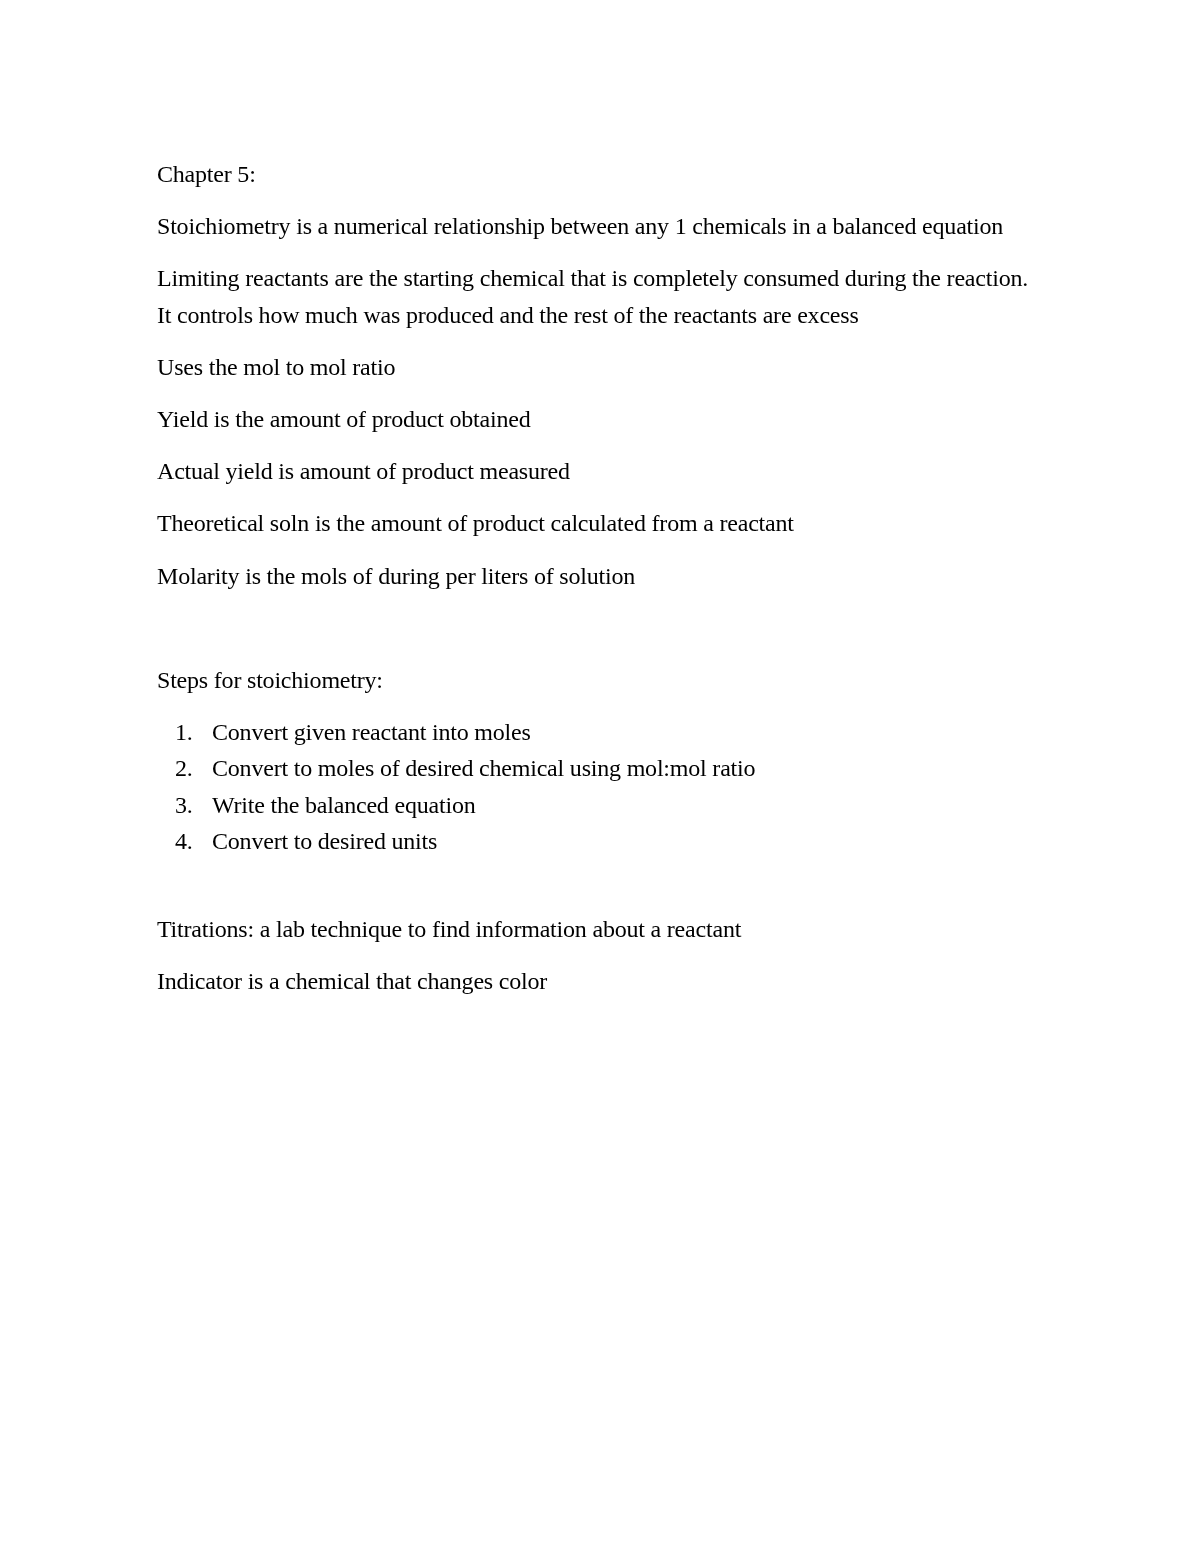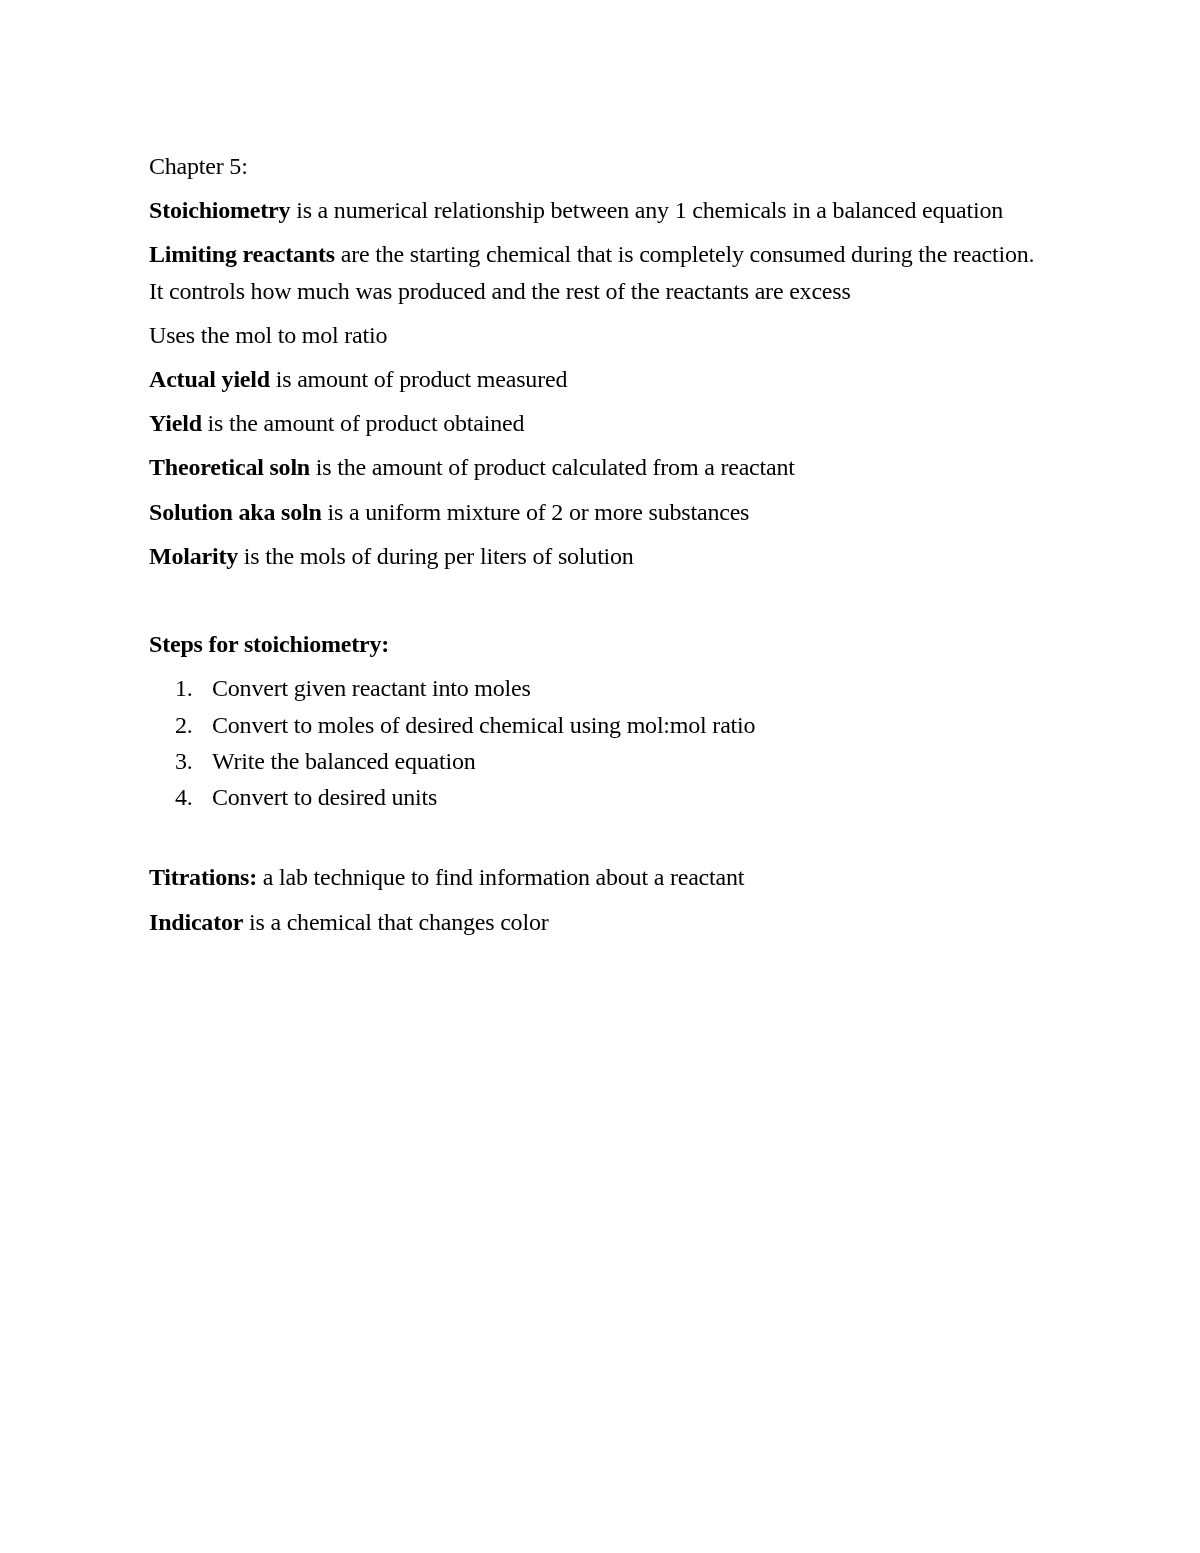--- a/index.html
+++ b/index.html
@@ -3,41 +3,40 @@
   <meta charset="utf-8">
   <style>
     html, body { margin: 0; padding: 0; background: #ffffff; }
     body { width: 1200px; height: 1553px; position: relative; overflow: hidden; }
     .page {
       position: absolute; left: 141px; top: 140px; width: 920px;
       font-family: "Liberation Serif", "DejaVu Serif", serif;
       font-size: 24px; line-height: 36.2px; color: #000000;
       letter-spacing: -0.2px;
     }
-    .line { margin: 8px; padding: 0; }
-    .term { font-weight: bold; }
+    .line { margin: 16px; padding: 0; }
+    .term { font-weight: normal; }
     .blank { height: 36.2px; }
     .list { margin: 0; padding: 0; list-style: none; }
     .list-item { position: relative; padding-left: 71px; }
     .list-num { position: absolute; left: 34px; top: 0; }
     sub { font-size: 15px; vertical-align: -4px; line-height: 0; }
   </style>
 </head>
 <body>
 
 <div class="page">
   <p class="line">Chapter 5:</p>
 
   <p class="line"><span class="term">Stoichiometry</span><span> is a numerical relationship between any 1 chemicals in a balanced equation</span></p>
   <p class="line"><span class="term">Limiting reactants</span><span> are the starting chemical that is completely consumed during the reaction. It controls how much was produced and the rest of the reactants are excess</span></p>
   <p class="line"><span>Uses the mol to mol ratio</span></p>
+  <p class="line"><span class="term">Yield</span><span> is the amount of product obtained</span></p>
   <p class="line"><span class="term">Actual yield</span><span> is amount of product measured</span></p>
-  <p class="line"><span class="term">Yield</span><span> is the amount of product obtained</span></p>
   <p class="line"><span class="term">Theoretical soln</span><span> is the amount of product calculated from a reactant</span></p>
-  <p class="line"><span class="term">Solution aka soln</span><span> is a uniform mixture of 2 or more substances</span></p>
   <p class="line"><span class="term">Molarity</span><span> is the mols of during per liters of solution</span></p>
 
   <div class="blank"></div>
 
   <p class="line term">Steps for stoichiometry:</p>
   <ol class="list">
     <li class="list-item"><span class="list-num">1.</span><span>Convert given reactant into moles</span></li>
     <li class="list-item"><span class="list-num">2.</span><span>Convert to moles of desired chemical using mol:mol ratio</span></li>
     <li class="list-item"><span class="list-num">3.</span><span>Write the balanced equation</span></li>
     <li class="list-item"><span class="list-num">4.</span><span>Convert to desired units</span></li>

